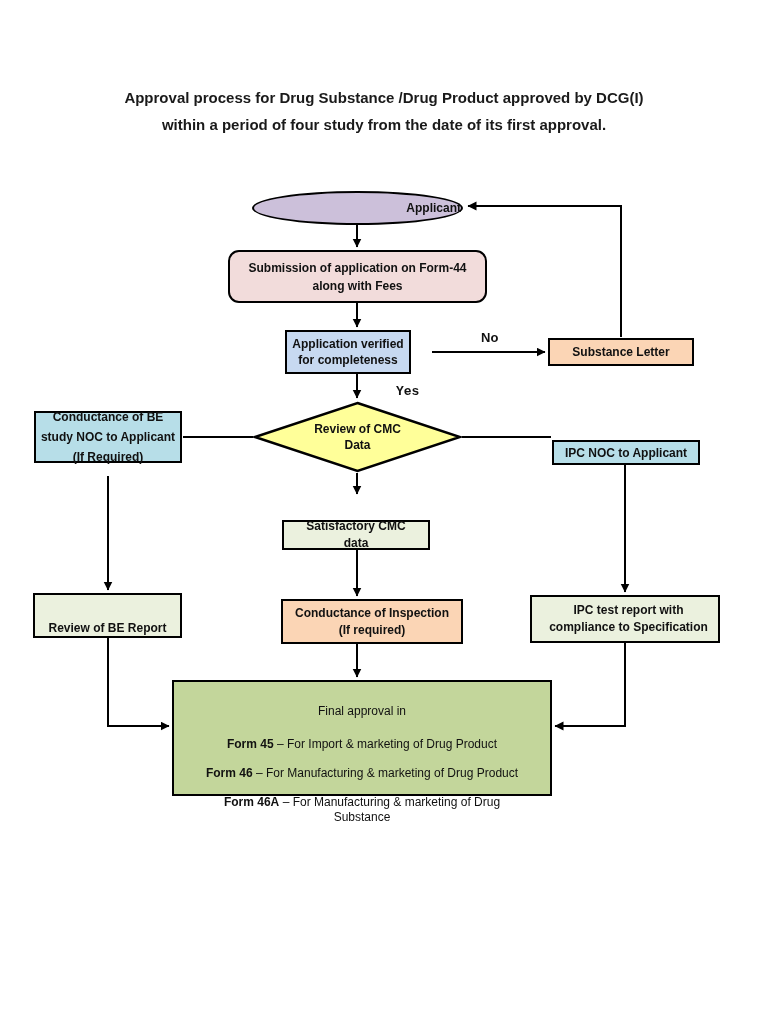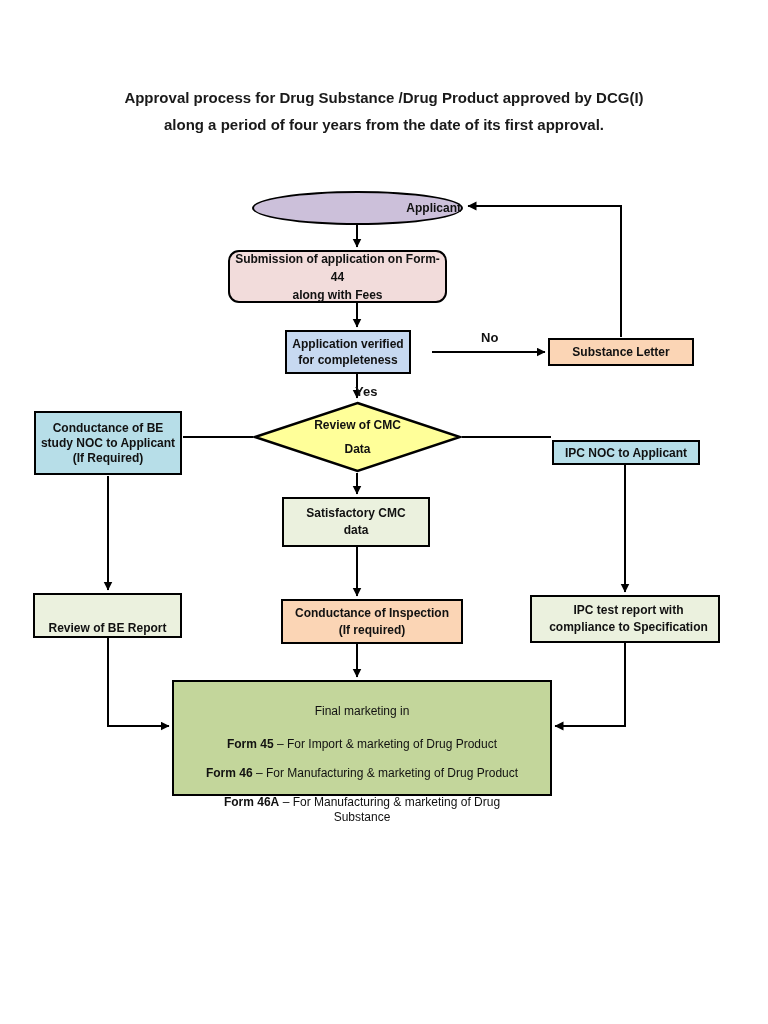--- a/index.html
+++ b/index.html
@@ -48,21 +48,21 @@
     border: none;
     background: transparent !important;
   }
   .diamond-wrap svg { position: absolute; left: 0; top: 0; }
   .diamond-label {
     position: relative;
     z-index: 2;
     text-align: center;
     font-size: 12px;
     font-weight: 700;
-    line-height: 24px;
+    line-height: 16px;
     white-space: pre-line;
   }
   .edge-label {
     position: absolute;
     font-size: 13px;
     font-weight: 700;
     color: #111;
   }
   .final-box {
     position: absolute;
@@ -79,21 +79,21 @@
   .final-line .form-rest { font-weight: 400; }
   .top-align { align-items: flex-end; padding-top: 8px; }
 </style>
 </head>
 <body>
 
 <div class="page">
 
   <div class="title">
     <div>Approval process for Drug Substance /Drug Product approved by DCG(I)</div>
-    <div>along a period of four years from the date of its first approval.</div>
+    <div>within a period of four study from the date of its first approval.</div>
   </div>
 
   <svg class="connectors" width="768" height="1024" viewBox="0 0 768 1024">
     <defs>
       <marker id="arrow" markerWidth="10" markerHeight="10" refX="8.5" refY="4.5" orient="auto" markerUnits="userSpaceOnUse">
         <path d="M0,0 L9,4.5 L0,9 z" fill="#000"></path>
       </marker>
     </defs>
     <g stroke="#000" stroke-width="2" fill="none">
       <path d="M357,224 L357,247" marker-end="url(#arrow)"></path>
@@ -107,27 +107,27 @@
       <path d="M357,543 L357,596" marker-end="url(#arrow)"></path>
       <path d="M357,644 L357,677" marker-end="url(#arrow)"></path>
       <path d="M108,476 L108,590" marker-end="url(#arrow)"></path>
       <path d="M625,450 L625,592" marker-end="url(#arrow)"></path>
       <path d="M108,638 L108,726 L169,726" marker-end="url(#arrow)"></path>
       <path d="M625,643 L625,726 L555,726" marker-end="url(#arrow)"></path>
     </g>
   </svg>
 
   <div class="edge-label" style="left:481px; top:330px;">No</div>
-  <div class="edge-label" style="left:355px; top:384px;">Yes</div>
+  <div class="edge-label" style="left:396px; top:384px;font-family:Liberation Mono, monospace;">Yes</div>
 
   <div class="node ellipse" style="left: 252px; top: 191px; width: 211px; height: 34px; background-color: rgb(204, 192, 218);">
     <span>Applicant</span>
   </div>
 
-  <div class="node rounded" style="left: 228px; top: 250px; width: 219px; height: 53px; line-height: 18px; background-color: rgb(242, 220, 219);">
+  <div class="node rounded" style="left: 228px; top: 250px; width: 259px; height: 53px; line-height: 18px; background-color: rgb(242, 220, 219);">
     <span>Submission of application on Form-44
 along with Fees</span>
   </div>
 
   <div class="node" style="left: 285px; top: 330px; width: 126px; height: 44px; background-color: rgb(199, 217, 241);">
     <span>Application verified
 for completeness</span>
   </div>
 
   <div class="node" style="left: 548px; top: 338px; width: 146px; height: 28px; background-color: rgb(251, 213, 181);">
@@ -135,50 +135,50 @@
   </div>
 
   <div class="node diamond-wrap" style="left:252px; top:401px; width:211px; height:72px;">
     <svg width="211" height="72" viewBox="0 0 211 72">
       <polygon points="105.5,2 208,36 105.5,70 3,36" stroke="#000" stroke-width="2.5" fill="#ffff99"></polygon>
     </svg>
     <div class="diamond-label">Review of CMC
 Data</div>
   </div>
 
-  <div class="node" style="left: 34px; top: 411px; width: 148px; height: 64px; line-height: 15px; background-color: rgb(183, 222, 232);">
+  <div class="node" style="left: 34px; top: 411px; width: 148px; height: 52px; line-height: 20px; background-color: rgb(183, 222, 232);">
     <span>Conductance of BE
 study NOC to Applicant
 (If Required)</span>
   </div>
 
   <div class="node" style="left: 552px; top: 425px; width: 148px; height: 25px; background-color: rgb(183, 222, 232); margin-top: 15px;">
     <span>IPC NOC to Applicant</span>
   </div>
 
-  <div class="node" style="left: 282px; top: 497px; width: 148px; height: 50px; line-height: 17px; background-color: rgb(235, 241, 222);">
+  <div class="node" style="left: 282px; top: 520px; width: 148px; height: 30px; line-height: 17px; background-color: rgb(235, 241, 222);">
     <span>Satisfactory CMC
 data</span>
   </div>
 
   <div class="node" style="left: 281px; top: 599px; width: 182px; height: 45px; line-height: 17px; background-color: rgb(251, 213, 181);">
     <span>Conductance of Inspection
 (If required)</span>
   </div>
 
   <div class="node top-align" style="left: 33px; top: 593px; width: 149px; height: 45px; background-color: rgb(235, 241, 222);">
     <span>Review of BE Report</span>
   </div>
 
   <div class="node" style="left: 530px; top: 595px; width: 190px; height: 48px; line-height: 17px; background-color: rgb(235, 241, 222); padding-left: 7px;">
     <span>IPC test report with
 compliance to Specification</span>
   </div>
 
   <div class="final-box" style="left: 172px; top: 680px; width: 380px; height: 116px; background-color: rgb(195, 214, 155);">
-    <div class="final-heading">Final marketing in</div>
+    <div class="final-heading">Final approval in</div>
     <div class="final-line"><span class="form-name">Form 45</span><span class="form-rest"> – For Import &amp; marketing of Drug Product</span></div>
     <div class="final-line"><span class="form-name">Form 46</span><span class="form-rest"> – For Manufacturing &amp; marketing of Drug Product</span></div>
     <div class="final-line"><span class="form-name">Form 46A</span><span class="form-rest"> – For Manufacturing &amp; marketing of Drug
 Substance</span></div>
   </div>
 
 </div>
 
 </body></html>

